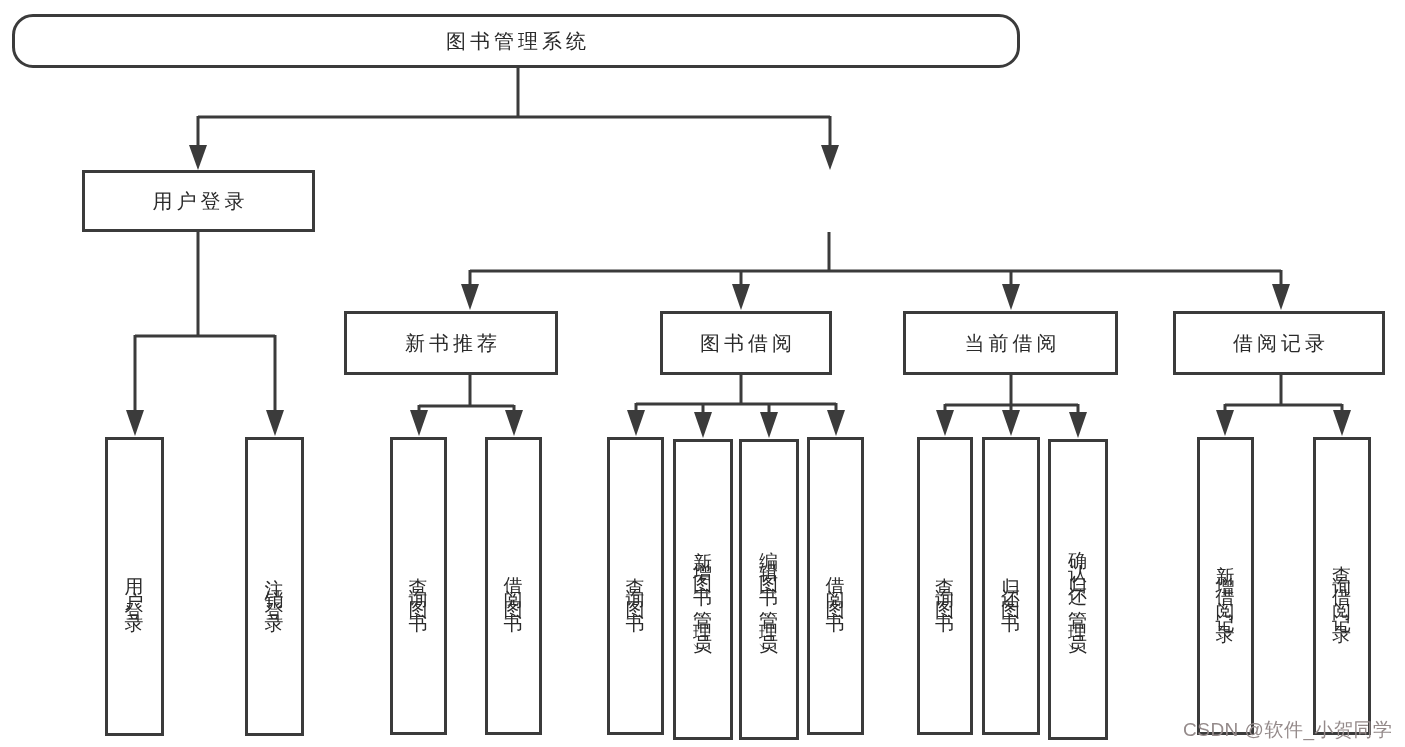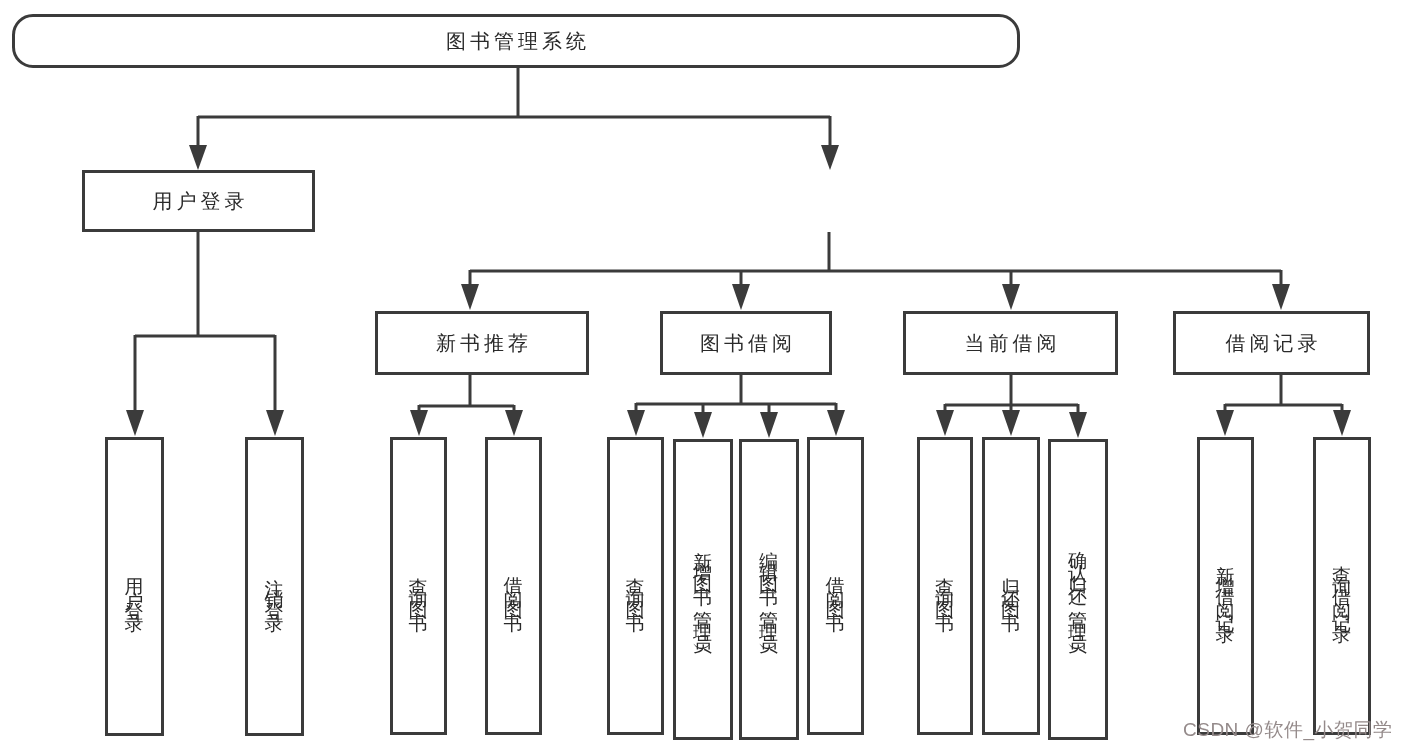--- a/index.html
+++ b/index.html
@@ -131,30 +131,30 @@
   </svg>
 
   <div class="node hnode" style="left:12px;top:14px;width:1008px;height:54px;border-radius:21px;">
     <span>图书管理系统</span>
   </div>
 
   <div class="node hnode" style="left:82px;top:170px;width:233px;height:62px;">
     <span>用户登录</span>
   </div>
 
-  <div class="node hnode" style="left:375px;top:311px;width:214px;height:64px;">
+  <div class="node hnode" style="left:344px;top:311px;width:214px;height:64px;">
     <span>新书推荐</span>
   </div>
   <div class="node hnode" style="left:660px;top:311px;width:172px;height:64px;">
     <span>图书借阅</span>
   </div>
   <div class="node hnode" style="left:903px;top:311px;width:215px;height:64px;">
     <span>当前借阅</span>
   </div>
-  <div class="node hnode" style="left:1173px;top:311px;width:197px;height:64px;">
+  <div class="node hnode" style="left:1173px;top:311px;width:212px;height:64px;">
     <span>借阅记录</span>
   </div>
 
   <div class="node vnode" style="left:105px;top:437px;width:59px;height:299px;">
     <span>用户登录</span>
   </div>
   <div class="node vnode" style="left:245px;top:437px;width:59px;height:299px;">
     <span>注销登录</span>
   </div>
 

